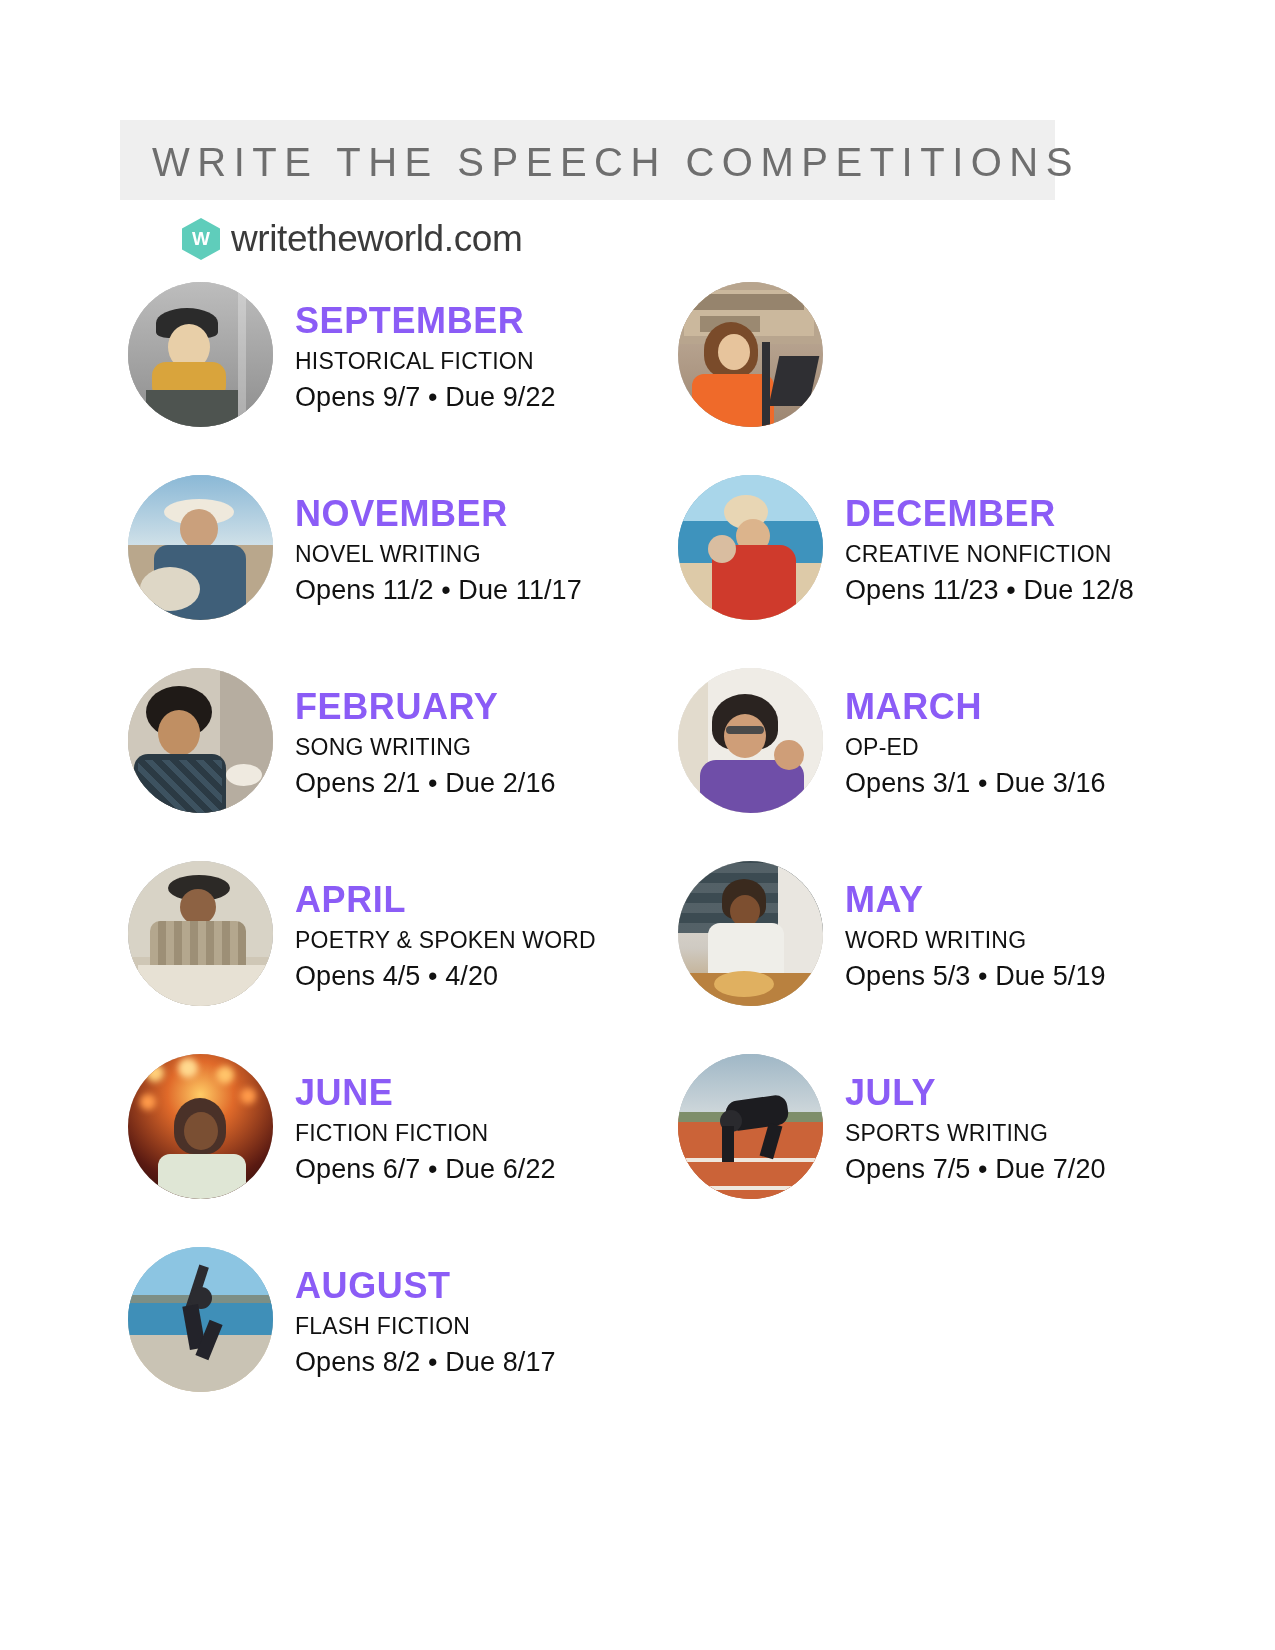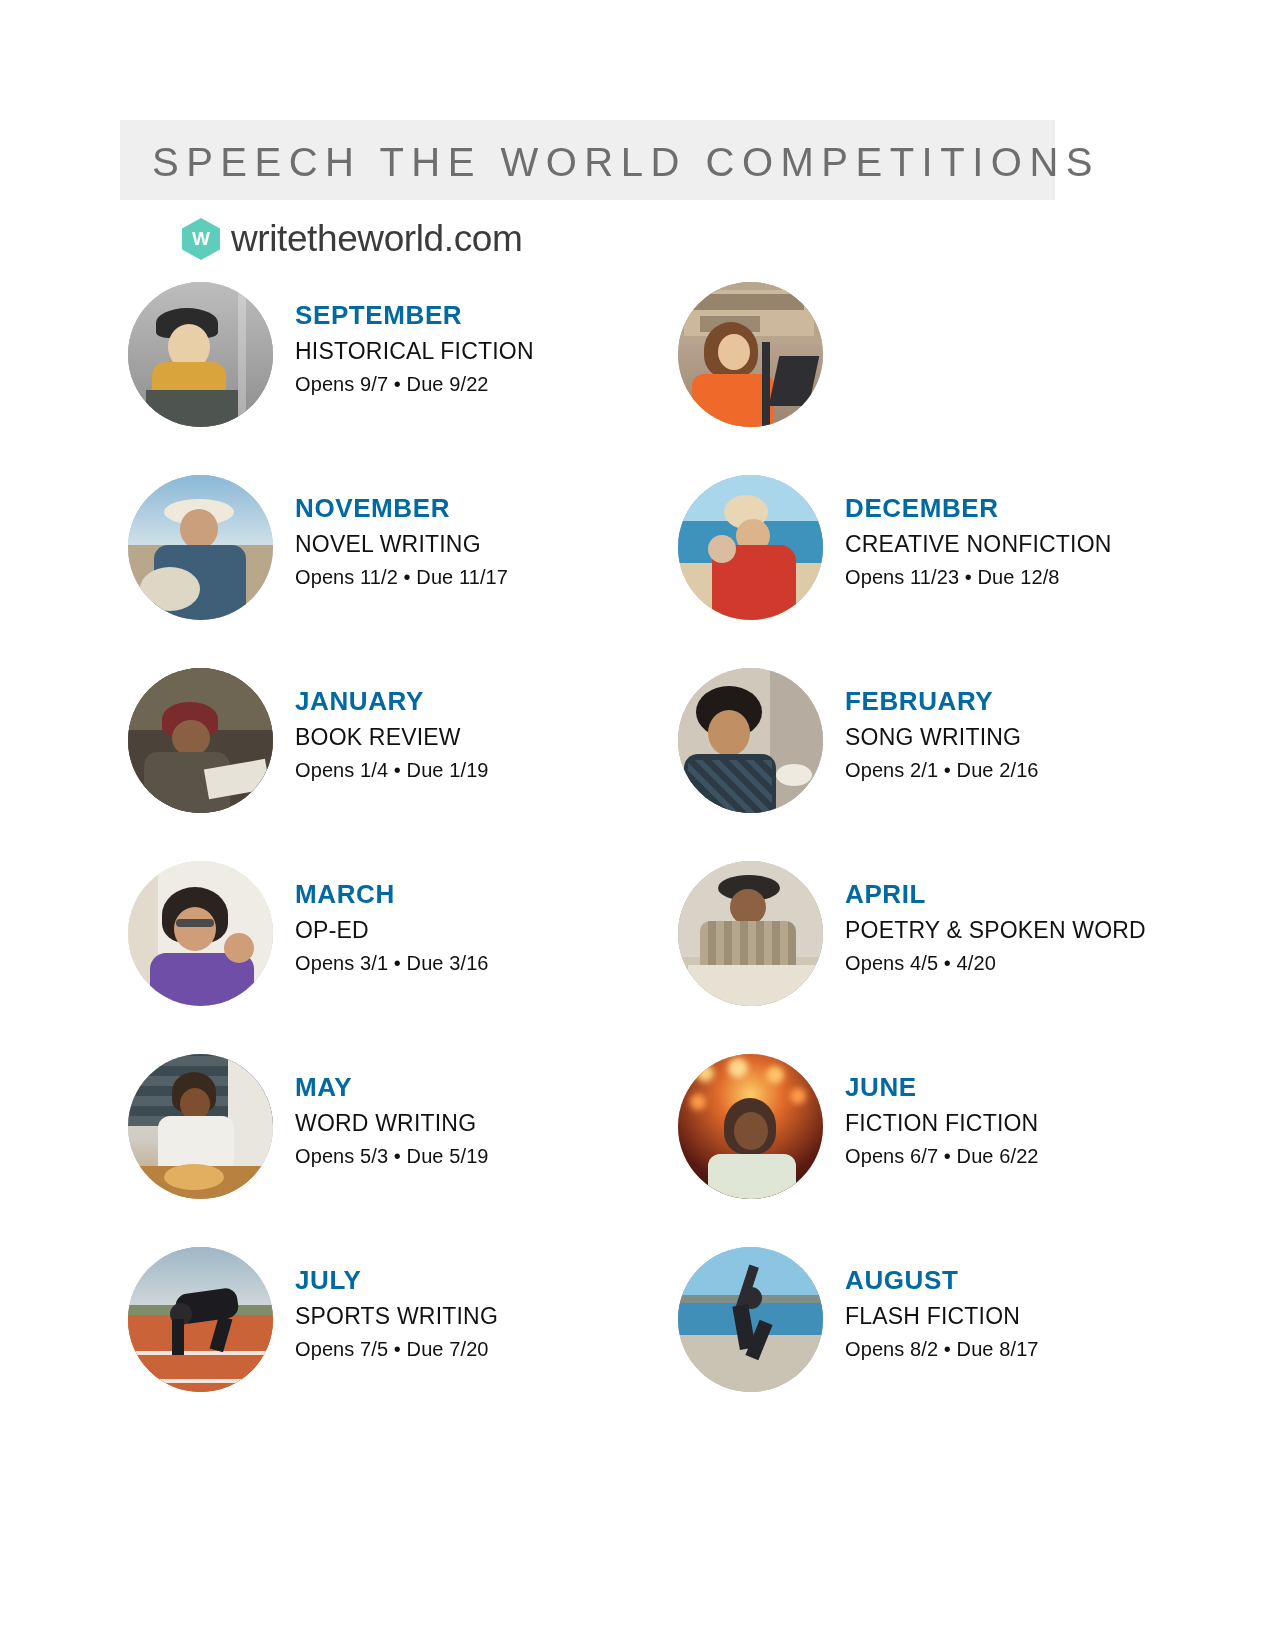--- a/index.html
+++ b/index.html
@@ -115,39 +115,39 @@
   }
   .thumb .art {
     position: absolute;
     inset: 0;
   }
   .cell-text {
     padding-top: 20px;
     min-width: 0;
   }
   .month {
-    font-size: 26px;
+    font-size: 36px;
     font-weight: 700;
-    color: #0369a1;
+    color: #8b5cf6;
     letter-spacing: 0.6px;
     line-height: 1.06;
     white-space: nowrap;
   }
   .genre {
     margin-top: 9px;
     font-size: 23px;
     font-weight: 400;
     color: #111111;
     letter-spacing: 0.2px;
     line-height: 1.1;
     white-space: nowrap;
   }
   .dates {
     margin-top: 9px;
-    font-size: 20px;
+    font-size: 27px;
     font-weight: 400;
     color: #111111;
     letter-spacing: 0.1px;
     line-height: 1.1;
     white-space: nowrap;
   }
 
   
   .sky-grey   { background: linear-gradient(180deg,#c9c9c9 0%, #b0b0b0 55%, #8f8f8f 100%); }
   .sky-blue   { background: linear-gradient(180deg,#8fc0dd 0%, #cfe2ec 60%, #e6e0d2 100%); }
@@ -168,21 +168,21 @@
     position: absolute;
   }
 </style>
 </head>
 <body>
 
 <div class="page">
 
   <div class="header-band"></div>
 
-  <div class="header-title">SPEECH THE WORLD COMPETITIONS</div>
+  <div class="header-title">WRITE THE SPEECH COMPETITIONS</div>
 
   <div class="logo-row">
     <div class="logo-mark">
       <span>W</span>
     </div>
     <div class="logo-text">writetheworld.com</div>
   </div>
 
   <div class="grid">
 
@@ -250,37 +250,20 @@
           <div class="blob" style="left:30px;top:60px;width:28px;height:28px;background:#d9bda0;border-radius:50%;"></div>
         </div>
       </div>
       <div class="cell-text">
         <div class="month">DECEMBER</div>
         <div class="genre">CREATIVE NONFICTION</div>
         <div class="dates">Opens 11/23 • Due 12/8</div>
       </div>
     </div>
 
-    <div class="cell">
-      <div class="thumb">
-        <div class="art dark-room">
-          <div class="rect" style="left:0;top:0;width:100%;height:62px;background:#6e6552;"></div>
-          <div class="rect" style="left:0;top:62px;width:100%;height:83px;background:#4b433a;"></div>
-          <div class="blob" style="left:34px;top:34px;width:56px;height:34px;background:#7a2c2c;border-radius:50% 50% 25% 25%;"></div>
-          <div class="blob" style="left:44px;top:52px;width:38px;height:36px;background:#8a6045;"></div>
-          <div class="rect" style="left:16px;top:84px;width:86px;height:61px;background:#5a5348;border-radius:14px 14px 0 0;"></div>
-          <div class="rect" style="left:78px;top:96px;width:62px;height:30px;background:#e6e2d8;transform:rotate(-10deg);"></div>
-        </div>
-      </div>
-      <div class="cell-text">
-        <div class="month">JANUARY</div>
-        <div class="genre">BOOK REVIEW</div>
-        <div class="dates">Opens 1/4 • Due 1/19</div>
-      </div>
-    </div>
 
     <div class="cell">
       <div class="thumb">
         <div class="art indoor">
           <div class="rect" style="left:0;top:0;width:100%;height:145px;background:#cfc8bb;"></div>
           <div class="rect" style="left:92px;top:0;width:53px;height:145px;background:#b6ada0;"></div>
           <div class="blob" style="left:18px;top:18px;width:66px;height:52px;background:#1f1a17;border-radius:50%;"></div>
           <div class="blob" style="left:30px;top:42px;width:42px;height:46px;background:#c08f63;"></div>
           <div class="rect" style="left:6px;top:86px;width:92px;height:59px;background:#2b3a44;border-radius:14px 14px 0 0;"></div>
           <div class="rect" style="left:10px;top:92px;width:84px;height:53px;background:repeating-linear-gradient(45deg,#2b3a44 0 6px,#3d5260 6px 12px);"></div>

